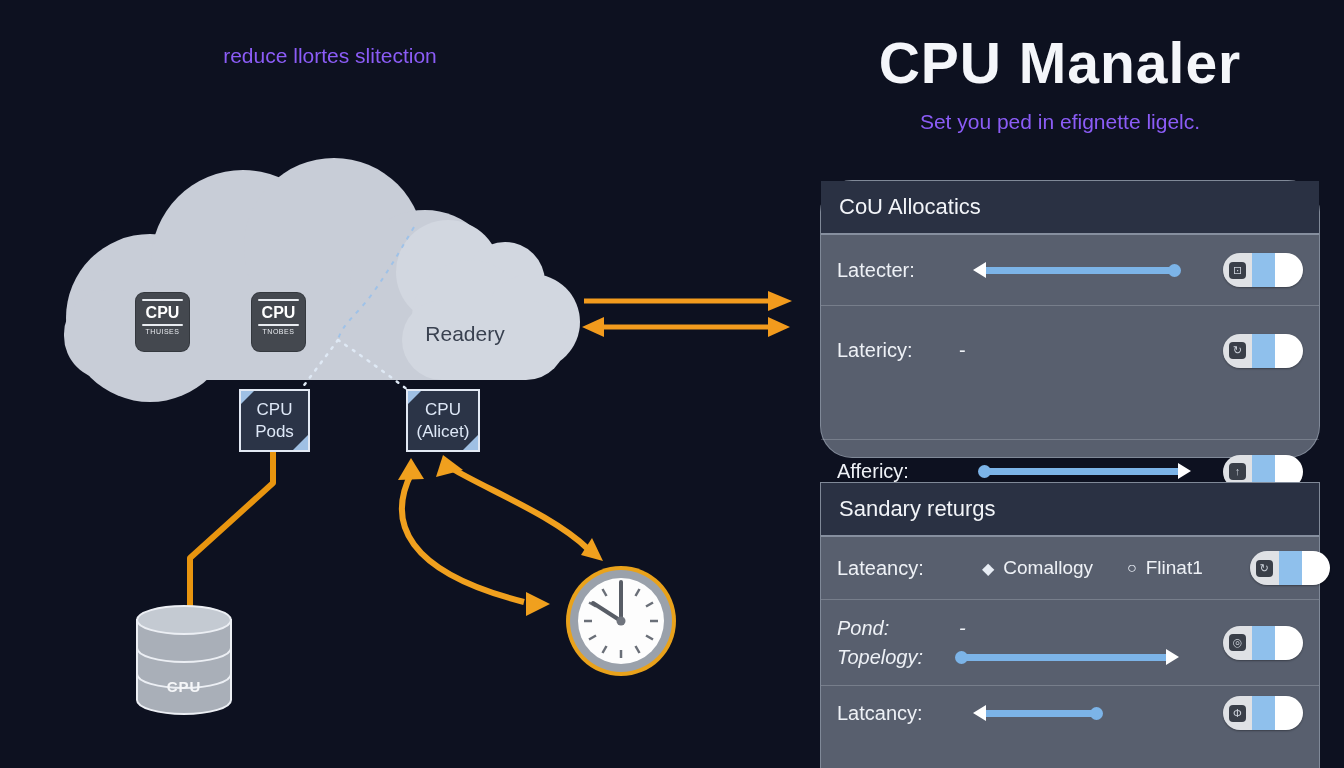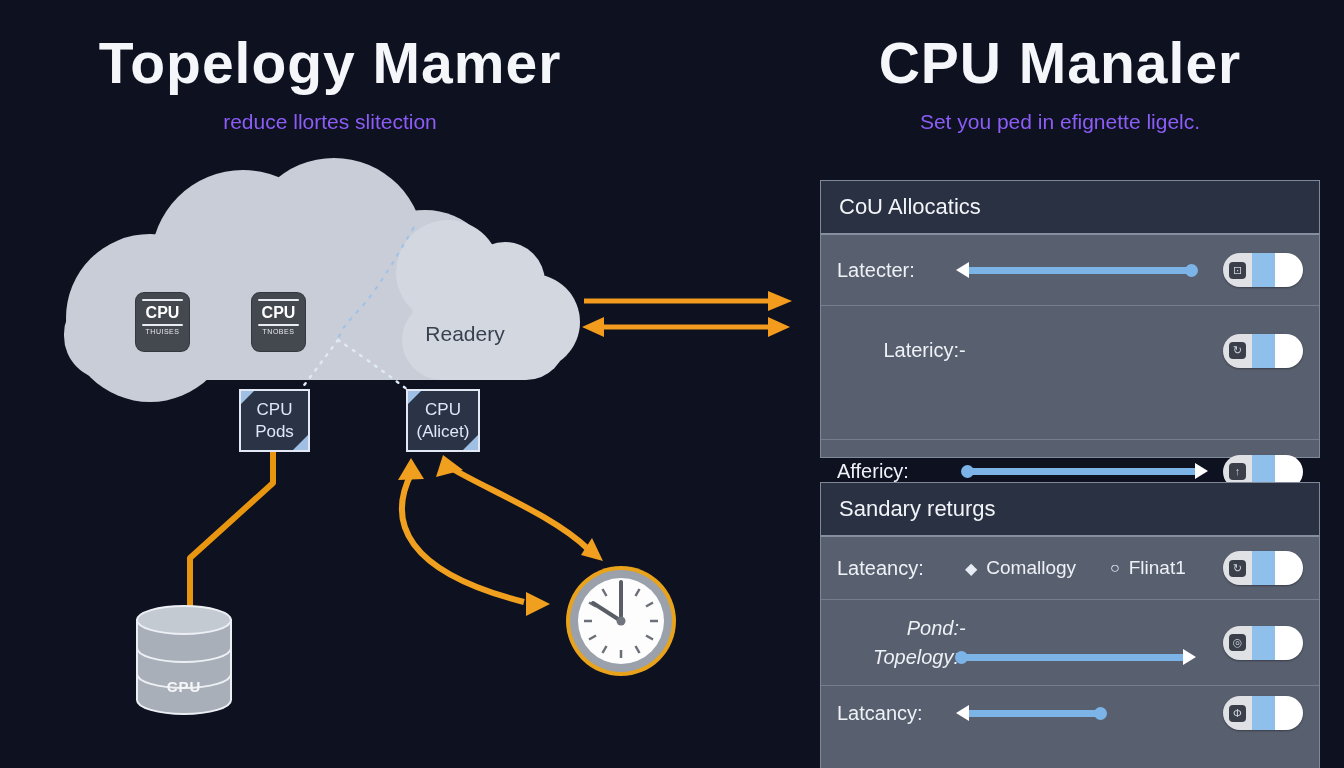--- a/index.html
+++ b/index.html
@@ -38,35 +38,35 @@
        border-bottom:15px solid #9fc0e4;border-left:15px solid transparent;}
 
   .db-label{font-size:15px;font-weight:bold;color:#f5f6f8;letter-spacing:1px;text-align:center;}
 
   
   .panel{position:absolute;width:500px;background:#585f6e;
          border:1px solid rgba(190,200,215,.4);box-sizing:border-box;}
   .panel-header{height:52px;background:#2a3143;display:flex;align-items:center;
          padding:0 18px;font-size:22px;font-weight:500;color:#f2f4f8;
          border-bottom:2px solid rgba(210,220,235,.55);}
-  .prow{display:flex;align-items:center;padding:0 16px;box-sizing:border-box;gap:6px;}
+  .prow{display:flex;align-items:center;padding:0 16px;box-sizing:border-box;gap:23px;}
   .prow + .prow{border-top:1px solid rgba(230,236,246,.22);}
   .lbl{font-size:20px;color:#eef1f6;width:122px;flex:none;}
   .val{font-size:20px;color:#eef1f6;}
   .slider-area{flex:1;display:flex;align-items:center;margin-right:24px;position:relative;}
   .slider{height:7px;background:#7cb4e8;border-radius:4px;position:relative;flex:1;}
   .slider.short{flex:none;width:60%;}
   .dot-l,.dot-r{position:absolute;top:-3px;width:13px;height:13px;border-radius:50%;background:#7cb4e8;}
   .dot-l{left:-4px;} .dot-r{right:-5px;}
   .cap-l,.cap-r{position:absolute;top:-5px;width:0;height:0;
       border-top:8.5px solid transparent;border-bottom:8.5px solid transparent;}
   .cap-l{left:-9px;border-right:13px solid #ffffff;}
   .cap-r{right:-9px;border-left:13px solid #ffffff;}
 
-  .stack{flex:1;display:flex;flex-direction:column;justify-content:center;gap:6px;margin-right:24px;text-align:right;}
+  .stack{flex:1;display:flex;flex-direction:column;justify-content:center;gap:6px;margin-right:24px;}
   .stack .line{display:flex;align-items:center;}
   .stack .slider-area{margin-right:0;}
 
   .toggle{width:80px;height:34px;border-radius:17px;overflow:hidden;display:flex;flex:none;
           box-shadow:0 1px 2px rgba(0,0,0,.35);}
   .toggle .t1{width:29px;background:#dfe1e5;display:flex;align-items:center;justify-content:center;}
   .toggle .t2{width:23px;background:#8fc0ec;}
   .toggle .t3{flex:1;background:#ffffff;}
   .ticon{display:block;width:17px;height:17px;border-radius:4px;background:#3a3f49;color:#cdd2db;
          font-size:11px;line-height:17px;text-align:center;}
@@ -148,21 +148,20 @@
 
   <g>
     <path d="M137,620 L137,700 A47,14 0 0 0 231,700 L231,620 Z" fill="#a9afb8" stroke="#eceff4" stroke-width="2"></path>
     <path d="M137,648 A47,14 0 0 0 231,648" fill="none" stroke="#eceff4" stroke-width="2"></path>
     <path d="M137,674 A47,14 0 0 0 231,674" fill="none" stroke="#eceff4" stroke-width="2"></path>
     <ellipse cx="184" cy="620" rx="47" ry="14" fill="#c4cad2" stroke="#eceff4" stroke-width="2"></ellipse>
   </g>
 </svg>
 
 <div class="abs hgroup" style="left:20px;top:30px;width:620px;">
-  <div class="h-title">Topelogy Mamer</div>
   <div class="h-sub">reduce llortes slitection</div>
 </div>
 <div class="abs hgroup" style="left:750px;top:30px;width:620px;">
   <div class="h-title">CPU Manaler</div>
   <div class="h-sub">Set you ped in efignette ligelc.</div>
 </div>
 
 <div class="chip" style="left:136px;top:293px;">
   <div class="bar"></div>
   <div class="cpu">CPU</div>
@@ -181,21 +180,21 @@
   <div class="l">CPU</div>
   <div class="l">Pods</div>
 </div>
 <div class="pod" style="left:406px;top:389px;width:74px;height:63px;">
   <div class="l">CPU</div>
   <div class="l">(Alicet)</div>
 </div>
 
 <div class="abs db-label" style="left:158px;top:678px;width:52px;">CPU</div>
 
-<div class="panel" style="left:820px;top:180px;height:278px;">
+<div class="panel" style="left:820px;top:180px;height:278px;border-radius:32px;">
   <div class="panel-header">CoU Allocatics</div>
 
   <div class="prow" style="height:70px;">
     <span class="lbl">Latecter:</span>
     <div class="slider-area">
       <div class="slider">
         <span class="cap-l"></span>
         <span class="dot-r"></span>
       </div>
     </div>

